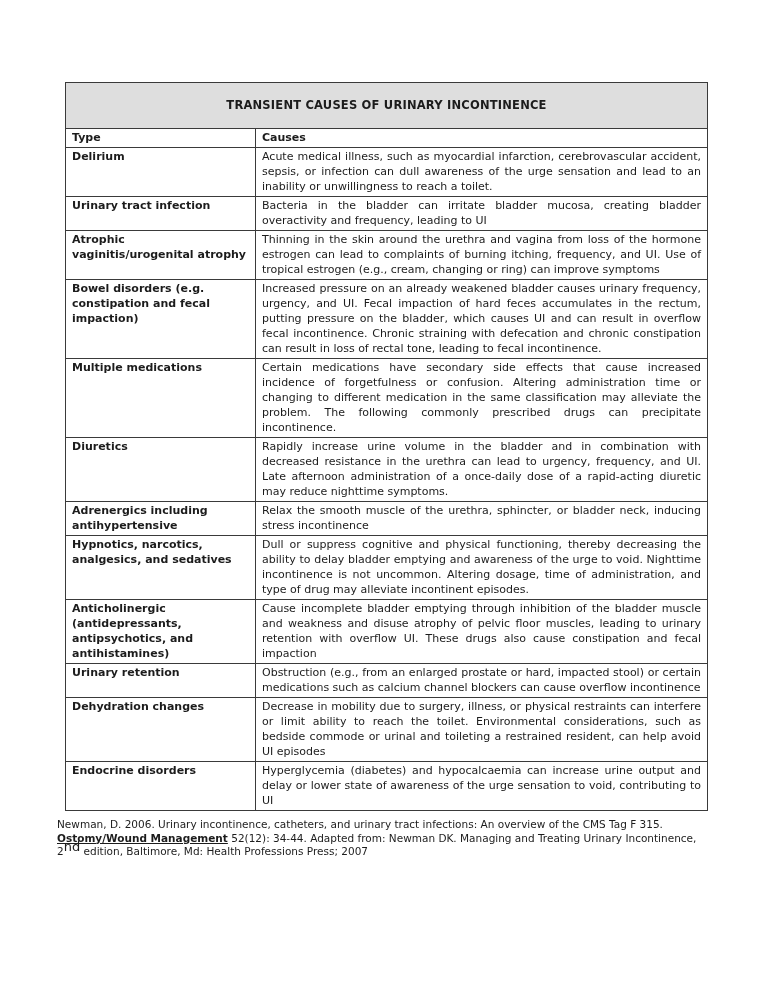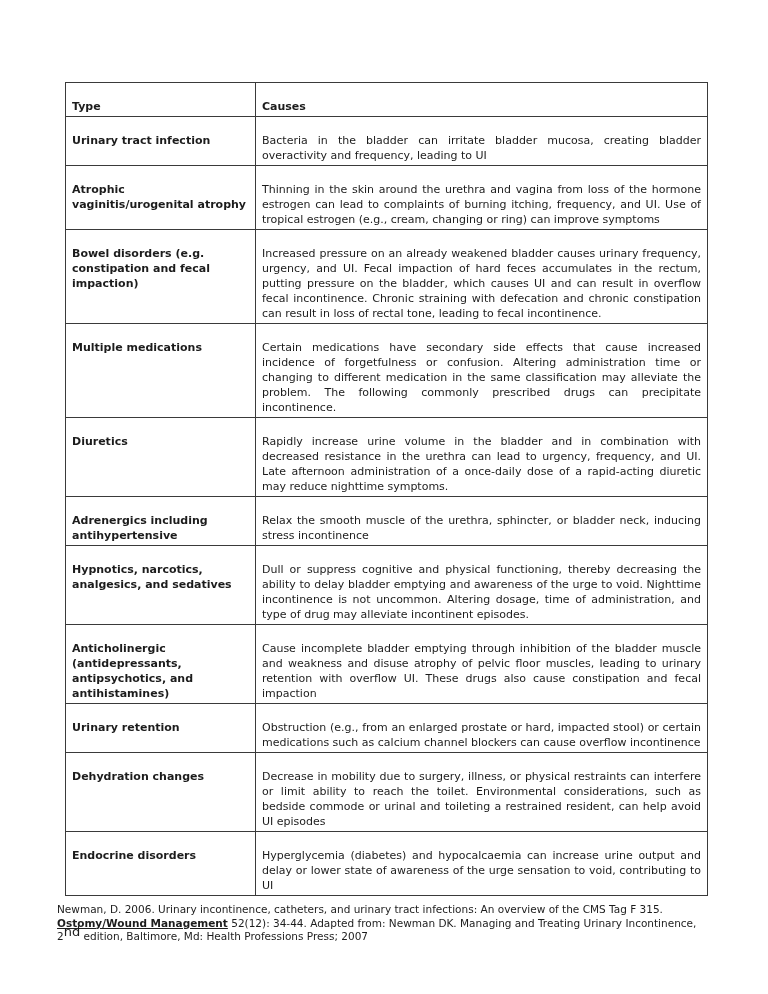--- a/index.html
+++ b/index.html
@@ -16,21 +16,21 @@
     overflow:hidden;
   }
   .page{padding:82px 53px 0 57px;}
   table.causes-table{
     border-collapse:collapse;table-layout:fixed;
     width:642px;margin-left:8px;
   }
   .causes-table td{
     border:1px solid var(--border-color);
     vertical-align:top;
-    padding:16px 6px 2px 6px;
+    padding:1px 6px 2px 6px;
     font-size:11px;line-height:15px;
   }
   td.title-cell{
     background:var(--title-bg);
     text-align:center;font-weight:bold;font-size:11.5px;
     padding:15px 6px;letter-spacing:0.2px;
   }
   td.col-header{font-weight:bold;}
   td.type-cell{font-weight:bold;}
   td.causes-cell{text-align:justify;}
@@ -46,22 +46,29 @@
 
 <div class="page">
 
   <table class="causes-table">
     <colgroup>
       <col style="width:190px">
       <col style="width:452px">
     </colgroup>
     <tbody>
       <tr>
+        <td class="title-cell" colspan="2">TRANSIENT CAUSES OF URINARY INCONTINENCE</td>
+      </tr>
+      <tr>
         <td class="col-header">Type</td>
         <td class="col-header">Causes</td>
+      </tr>
+      <tr>
+        <td class="type-cell">Delirium</td>
+        <td class="causes-cell">Acute medical illness, such as myocardial infarction, cerebrovascular accident, sepsis, or infection can dull awareness of the urge sensation and lead to an inability or unwillingness to reach a toilet.</td>
       </tr>
       <tr>
         <td class="type-cell">Urinary tract infection</td>
         <td class="causes-cell">Bacteria in the bladder can irritate bladder mucosa, creating bladder overactivity and frequency, leading to UI</td>
       </tr>
       <tr>
         <td class="type-cell">Atrophic vaginitis/urogenital atrophy</td>
         <td class="causes-cell">Thinning in the skin around the urethra and vagina from loss of the hormone estrogen can lead to complaints of burning itching, frequency, and UI.  Use of tropical estrogen (e.g., cream, changing or ring) can improve symptoms</td>
       </tr>
       <tr>

